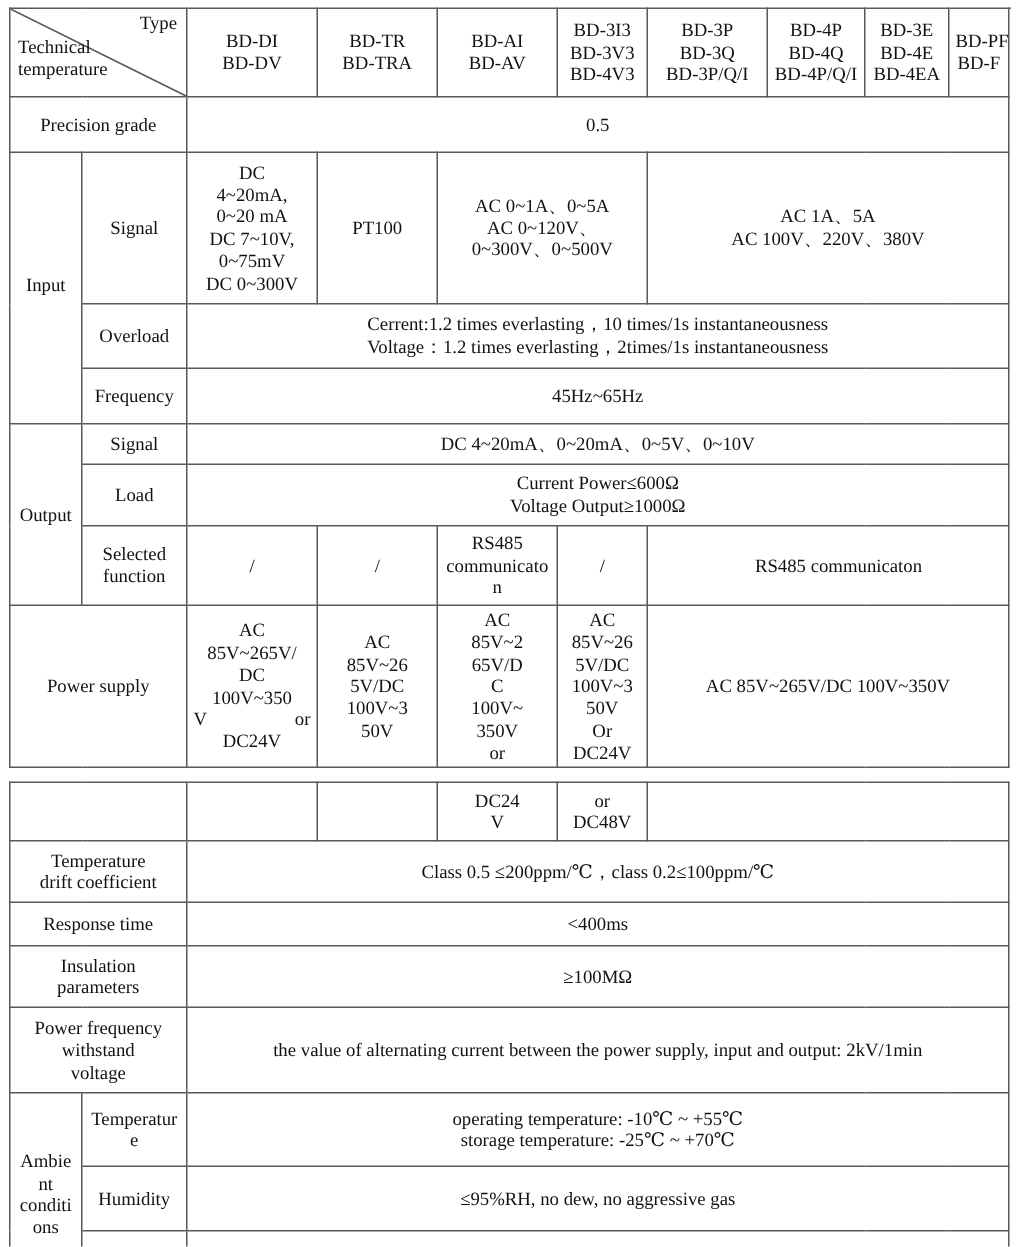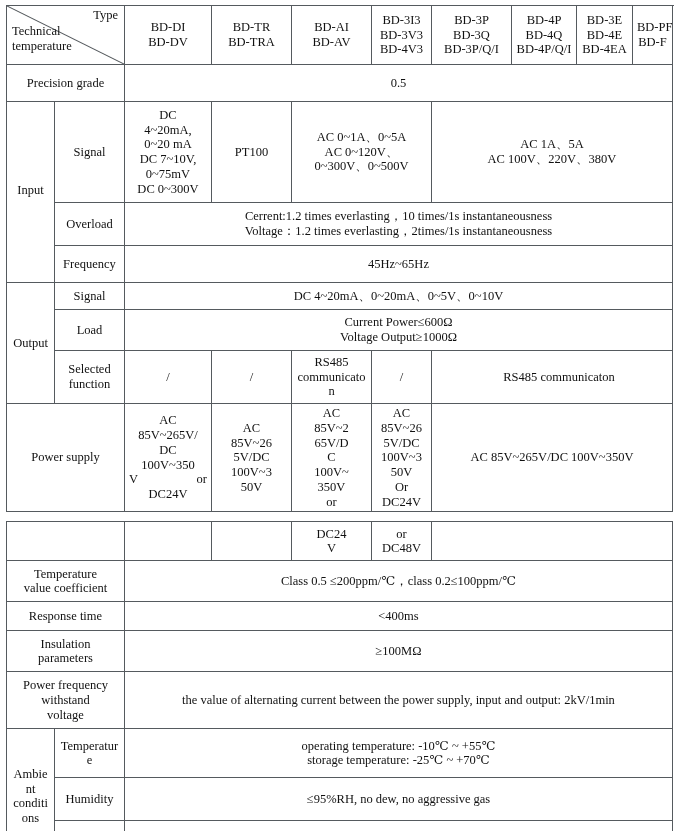--- a/index.html
+++ b/index.html
@@ -285,21 +285,21 @@
       <td class="l vt cell-lines">
         <div>or</div>
         <div>DC48V</div>
       </td>
       <td colspan="4"></td>
     </tr>
 
     <tr>
       <td class="l" colspan="2" style="height:36px">
         <span>Temperature</span><br>
-        <span>value coefficient</span>
+        <span>drift coefficient</span>
       </td>
       <td class="l" colspan="8">Class 0.5 ≤200ppm/℃，class 0.2≤100ppm/℃</td>
     </tr>
 
     <tr>
       <td class="l" colspan="2" style="height:24px">Response time</td>
       <td class="l" colspan="8">&lt;400ms</td>
     </tr>
 
     <tr>

